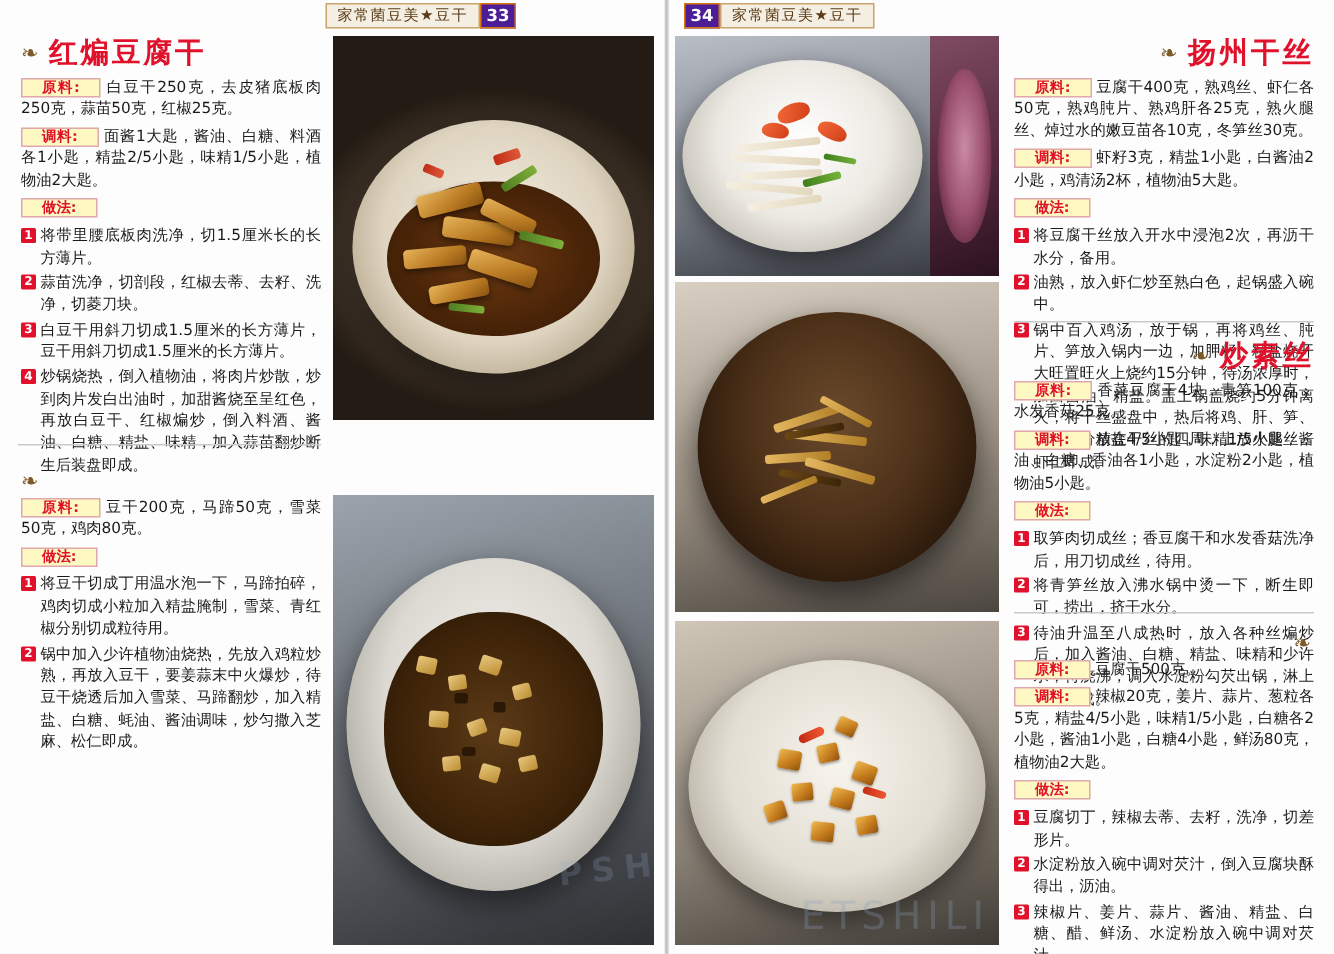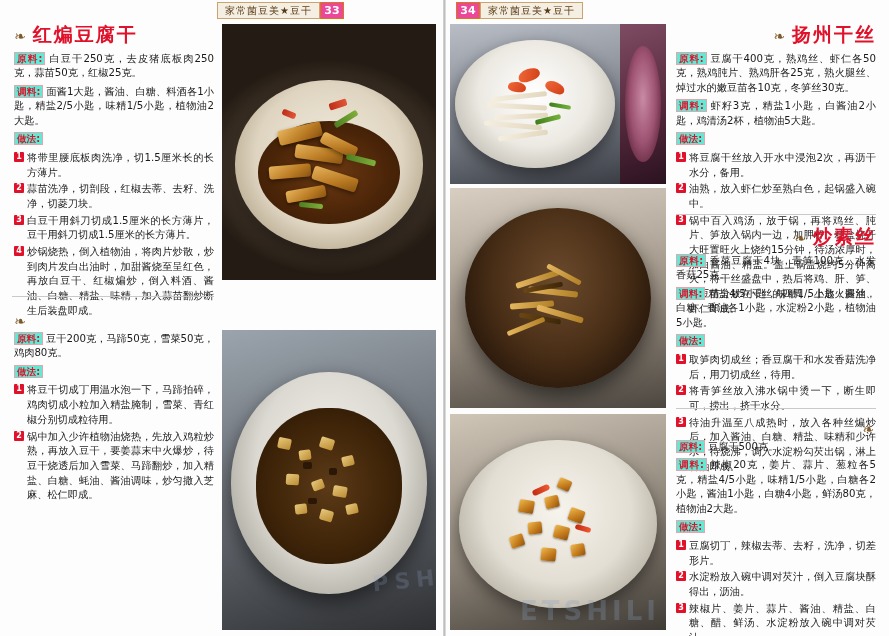--- a/index.html
+++ b/index.html
@@ -32,21 +32,21 @@
   .hdr .txt{
     background:#f4efe2;
     border:1px solid #caa46c;
     color:#5a3b16;
     padding:0 7px;
     display:flex;align-items:center;
     letter-spacing:1px;
     line-height:1;
   }
   .hdr .pg{
-    background:#ec4899;
+    background:#4c1d95;
     color:#ffffff;
     min-width:22px;
     display:flex;align-items:center;justify-content:center;
     font-weight:bold;
     font-size:11px;
     border:1px solid #d87812;
   }
   .hdr-left{right:100px;}
   .hdr-right{left:12px;}
   .hdr-right .txt{order:2;}
@@ -71,22 +71,22 @@
     margin:0 0 4px 0;
     font-size:10.2px;
     line-height:1.42;
     color:#1a1a1a;
     text-align:justify;
   }
   .lbl{
     color:#e0122b;
     font-weight:bold;
     border:1px solid #e0a7af;
-    background:#5eead4;
-    padding:0 2px;
+    background:#fef9c3;
+    padding:0 13px;
     margin-right:3px;
     font-size:9.6px;
     white-space:nowrap;
   }
   ol.steps{
     margin:2px 0 0 0;padding:0;
     list-style:none;
     counter-reset:st;
     font-size:10.2px;
     line-height:1.44;
@@ -224,21 +224,21 @@
   .p6 .blob{
     position:absolute;left:10%;top:14%;width:80%;height:72%;
     background:radial-gradient(ellipse at 50% 45%, #c98aa4 0%, #9c5271 50%, #5b2438 85%);
     border-radius:50%;
     filter:blur(.4px);
   }
 
   .wm{
     position:absolute;right:6px;bottom:4px;
     font-size:26px;color:rgba(140,160,190,.28);
-    letter-spacing:4px;font-weight:bold;
+    letter-spacing:4px;font-weight:normal;
     pointer-events:none;user-select:none;
   }
   .wm2{
     position:absolute;left:150px;bottom:40px;
     font-size:22px;color:rgba(150,170,200,.22);
     letter-spacing:6px;font-weight:bold;
     pointer-events:none;user-select:none;
     transform:rotate(-6deg);
   }
 </style>

